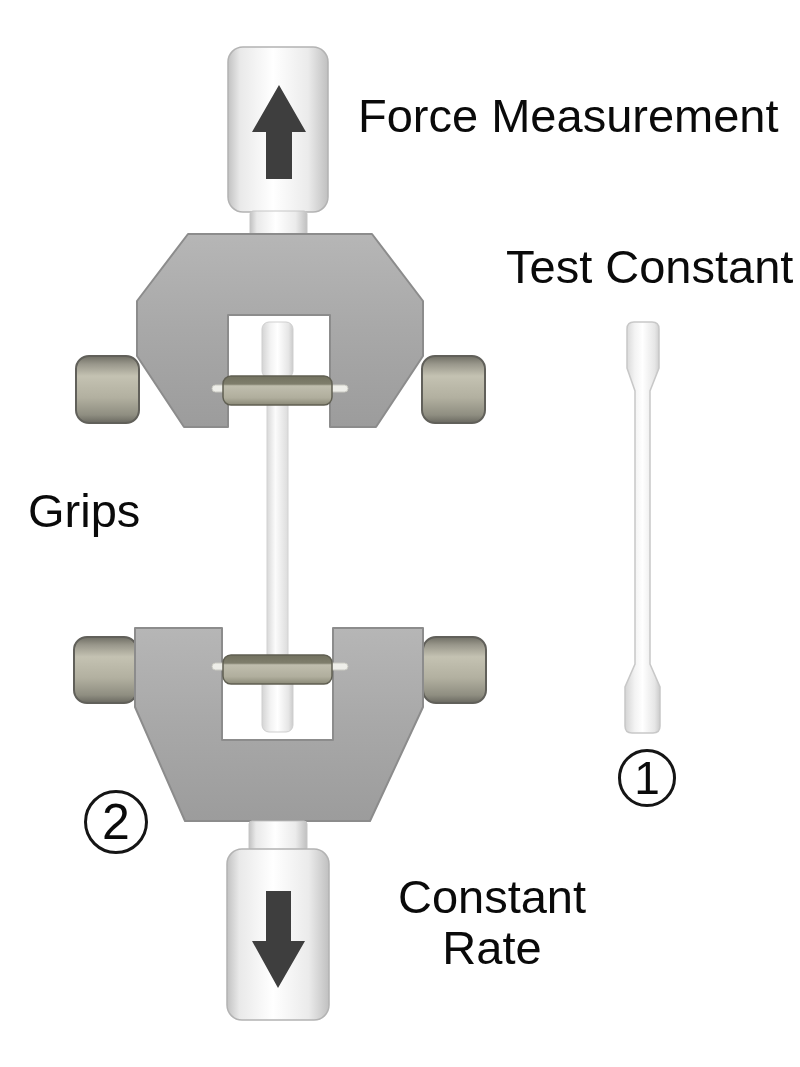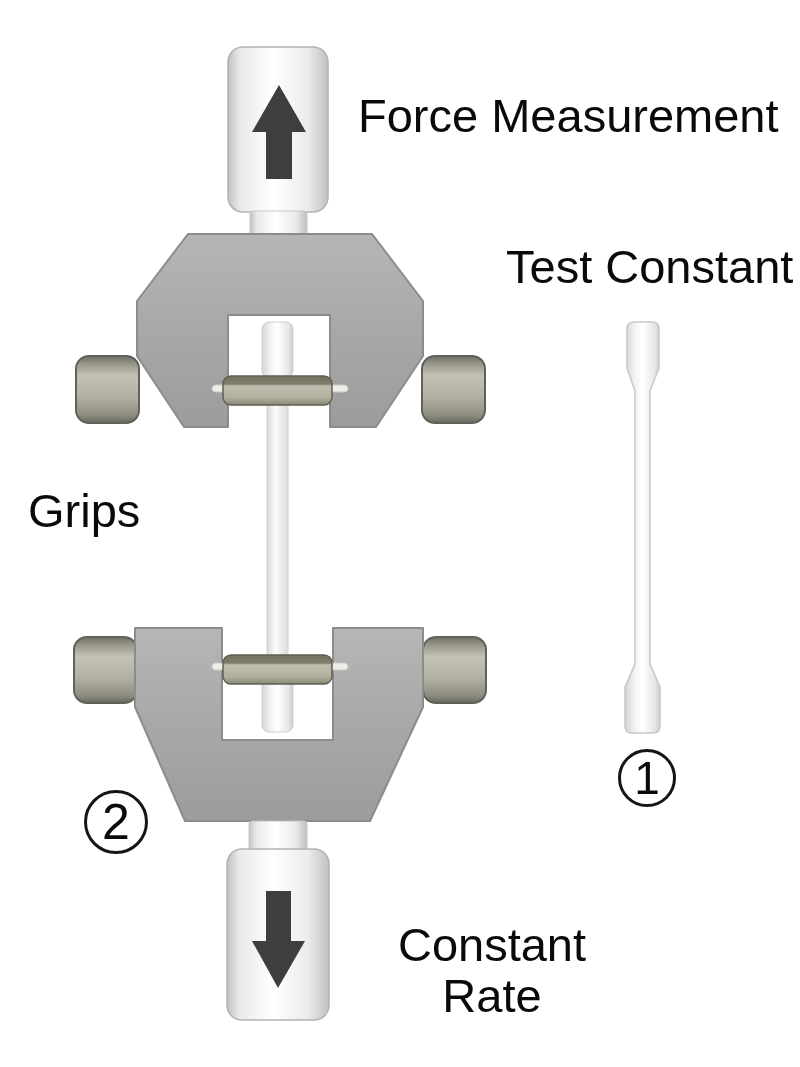--- a/index.html
+++ b/index.html
@@ -100,21 +100,21 @@
 
     <path d="M634,322 L652,322 Q659,322 659,329 L659,368 L650,391 L650,664 L660,687 L660,726 Q660,733 653,733 L632,733 Q625,733 625,726 L625,687 L635,664 L635,391 L627,368 L627,329 Q627,322 634,322 Z" fill="url(#gSpecH)" stroke="#c8c8c8" stroke-width="1.5"></path>
   </svg>
 
   <div class="lbl" style="left:358px;top:91px;">Force Measurement</div>
 
   <div class="lbl" style="left:506px;top:242px;">Test Constant</div>
 
   <div class="lbl" style="left:28px;top:446px;margin-top:40px;">Grips</div>
 
-  <div class="lbl lbl-center" style="left:347px;top:920px;width:290px;">
+  <div class="lbl lbl-center" style="left:347px;top:872px;width:290px;">
     <div>Constant Rate</div>
   </div>
 
   <div class="callout callout-1">
     <span>1</span>
   </div>
   <div class="callout callout-2">
     <span>2</span>
   </div>
 

